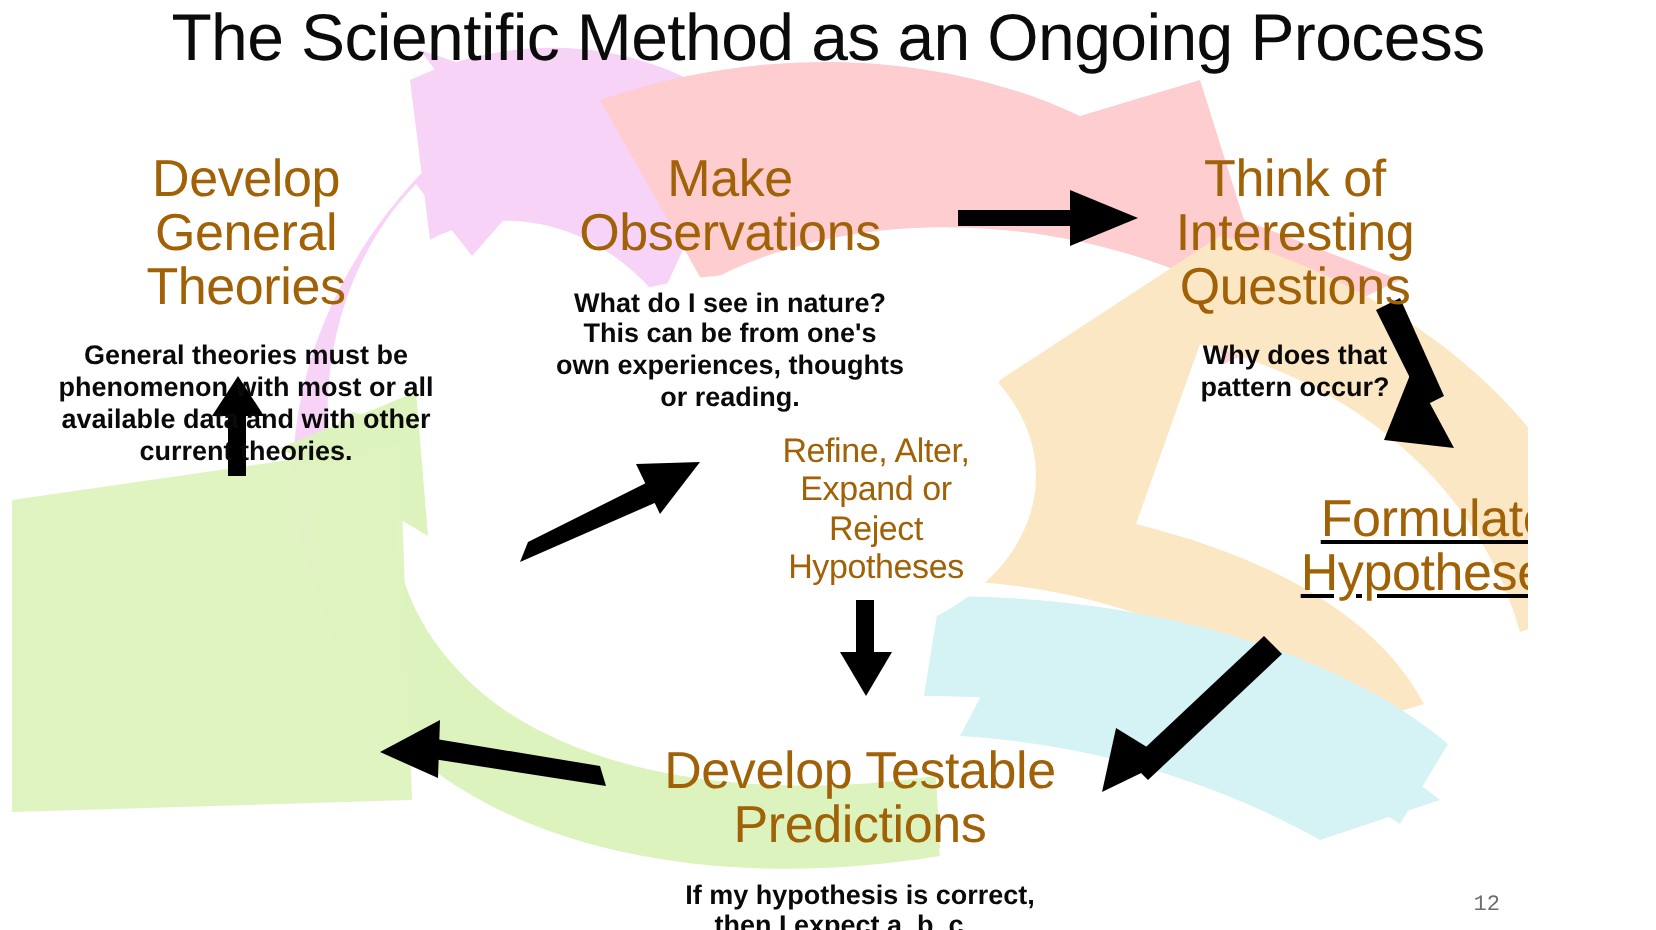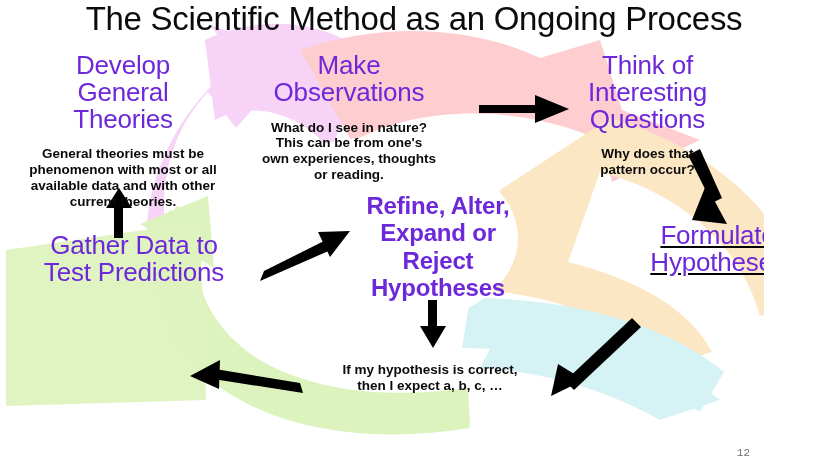--- a/index.html
+++ b/index.html
@@ -29,35 +29,35 @@
     position: absolute;
     z-index: 3;
     text-align: center;
     color: #000000;
   }
   .node-title {
     font-size: 26px;
     line-height: 1.03;
     font-weight: 400;
     letter-spacing: -0.2px;
-    color: #6d28d9;
+    color: #a16207;
     white-space: pre-line;
+    margin-top: 24px;
   }
   .node-body {
     font-size: 13.5px;
     line-height: 1.17;
     font-weight: bold;
     color: #0a0a0a;
     margin-top: 14px;
     white-space: pre-line;
   }
   .node-center .node-title {
-    font-size: 24px;
+    font-size: 17px;
     line-height: 1.14;
-    font-weight: bold;
   }
   #page-title {
     position: absolute;
     z-index: 4;
     left: 0;
     top: 2px;
     width: 828px;
     text-align: center;
     font-size: 33px;
     line-height: 1;
@@ -68,21 +68,21 @@
     position: absolute;
     z-index: 4;
     right: 14px;
     bottom: 6px;
     font-size: 11px;
     color: #6d6d6d;
     font-family: Liberation Mono, monospace;
   }
   
   #node-theories   { left: 8px;   top: 52px;  width: 230px; }
-  #node-observe    { left: 224px; top: 52px;  width: 250px; }
+  #node-observe    { left: 240px; top: 52px;  width: 250px; }
   #node-questions  { left: 540px; top: 52px;  width: 215px; }
   #node-formulate  { left: 612px; top: 222px; width: 212px; text-decoration: underline; }
   #node-predictions{ left: 290px; top: 348px; width: 280px; }
   #node-gather     { left: 0px;   top: 232px; width: 268px; }
   #node-refine     { left: 330px; top: 192px; width: 216px; }
 </style>
 </head>
 <body>
 
 <div id="stage">
@@ -191,27 +191,27 @@
     <div class="node-body">Why does that
 pattern occur?</div>
   </div>
 
   <div class="node" id="node-formulate">
     <div class="node-title">Formulate
 Hypotheses</div>
   </div>
 
   <div class="node" id="node-predictions">
+    <div class="node-title">Develop Testable
+Predictions</div>
     <div class="node-body">If my hypothesis is correct,
 then I expect a, b, c, …</div>
   </div>
 
   <div class="node" id="node-gather">
-    <div class="node-title">Gather Data to
-Test Predictions</div>
   </div>
 
   <div class="node node-center" id="node-refine">
     <div class="node-title">Refine, Alter,
 Expand or
 Reject
 Hypotheses</div>
   </div>
 
   <div id="page-number">12</div>

